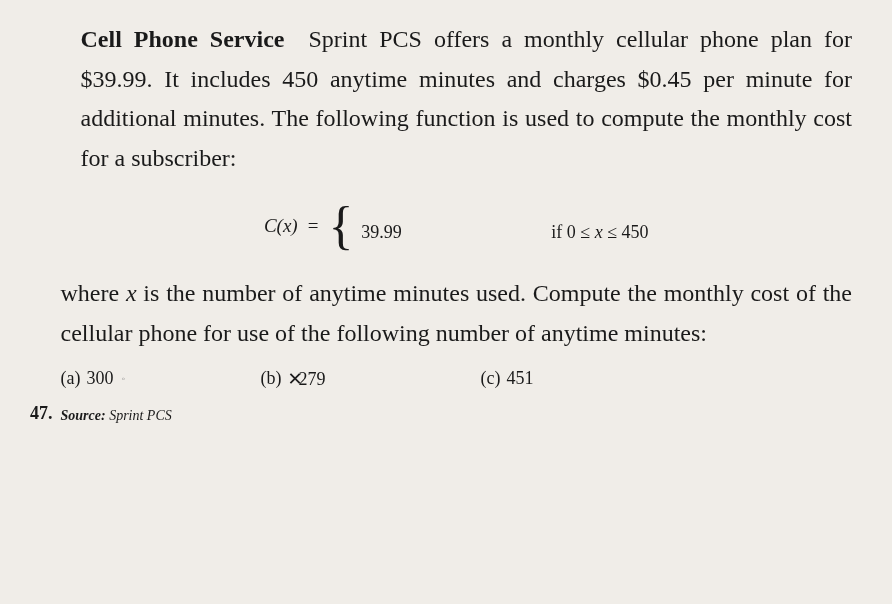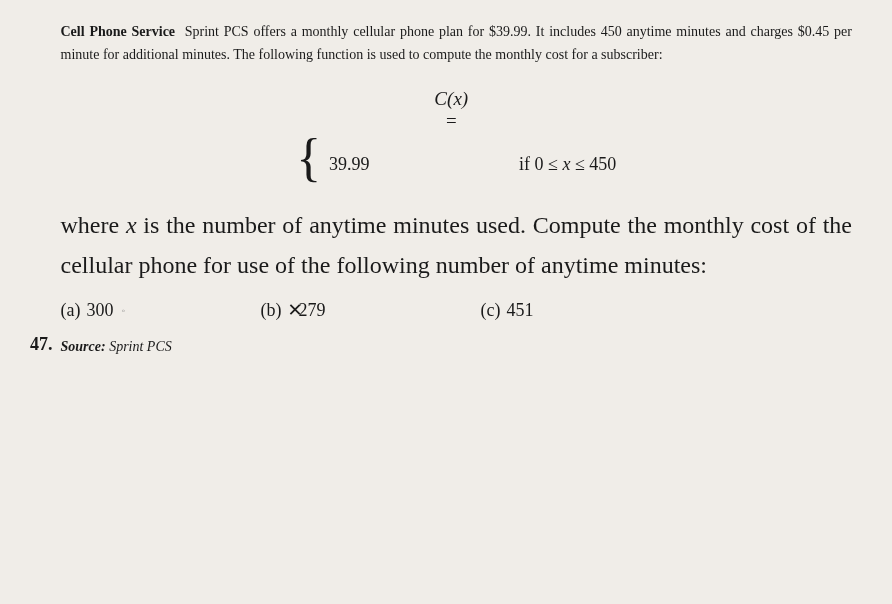--- a/index.html
+++ b/index.html
@@ -28,21 +28,20 @@
       margin-right: 8px;
       font-family: "Times New Roman", Times, serif;
       color: #1a1a1a;
     }
 
     .formula-wrapper {
       display: flex;
       align-items: center;
       justify-content: center;
       margin: 22px 0;
-      flex-direction: column;
     }
 
     .cases-container {
       display: flex;
       align-items: center;
     }
 
     .cases-rows {
       display: flex;
       flex-direction: column;
@@ -62,21 +61,21 @@
     }
   </style>
 </head>
 <body>
 
 <div class="problem-container">
 
   <div style="display:flex; align-items:flex-end;">
     <div style="white-space:nowrap; font-weight:bold; font-size:18px; margin-right:8px; padding-top:0;">47.</div>
     <div style="flex:1;">
-      <div style="text-align:justify; line-height:1.65; font-size:14px;">
+      <div style="text-align:justify; line-height:1.65; font-size:24px;margin-left:20px;">
         <span style="font-weight:bold;">Cell Phone Service</span>
         <span>&nbsp;Sprint PCS offers a monthly cellular phone plan for $39.99. It includes 450 anytime minutes and charges $0.45 per minute for additional minutes. The following function is used to compute the monthly cost for a subscriber:</span>
       </div>
 
       <div class="formula-wrapper">
         <span style="font-style:italic; font-size:19px; margin-right:10px;"><span>C</span>(<span style="font-style:italic;">x</span>)</span>
         <span style="font-size:19px; margin-right:10px;">=</span>
         <div class="cases-container">
           <span class="big-brace">{</span>
           <div class="cases-rows">

